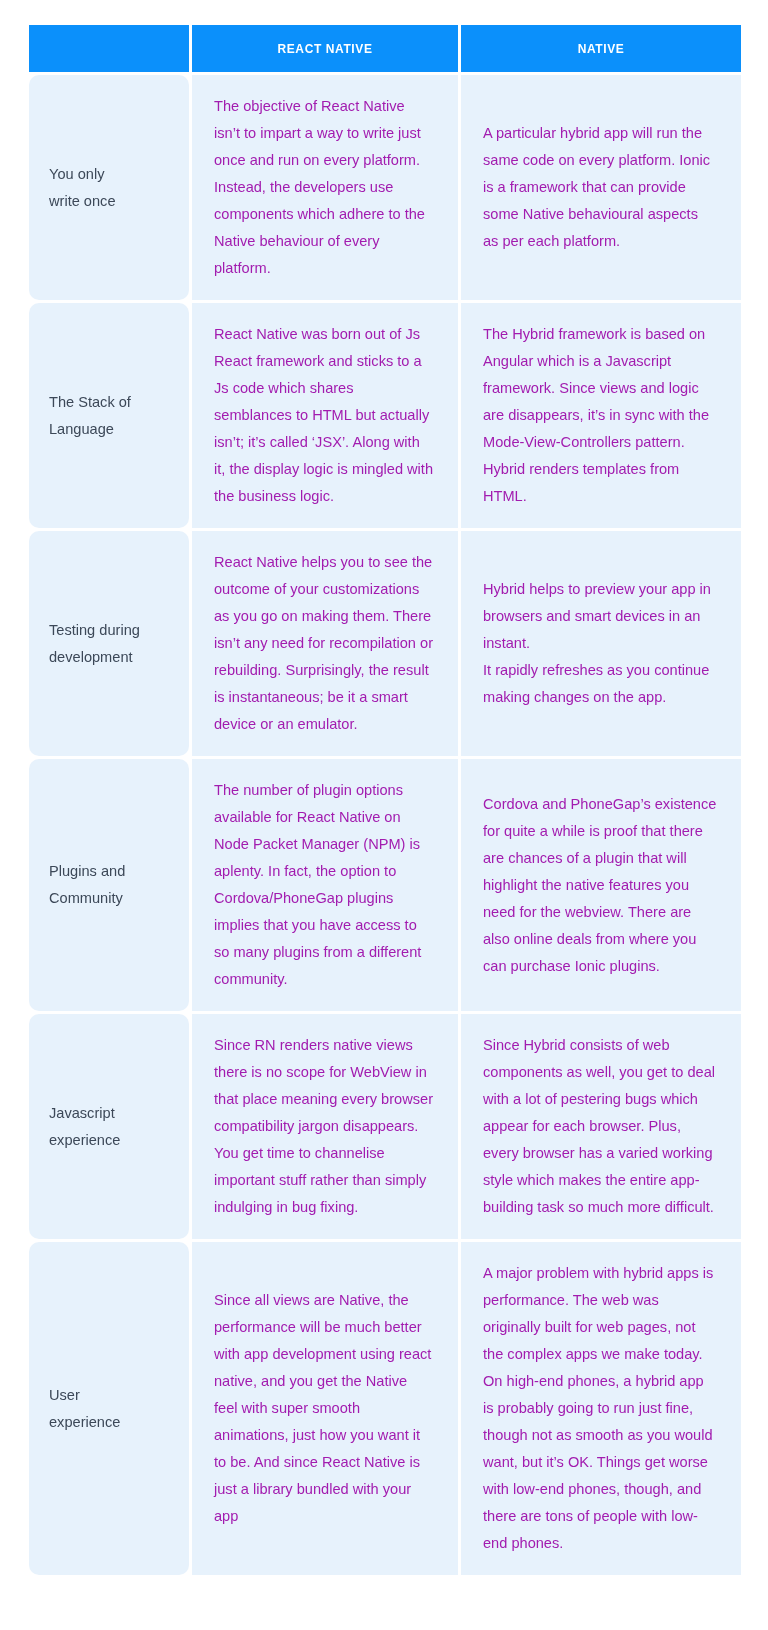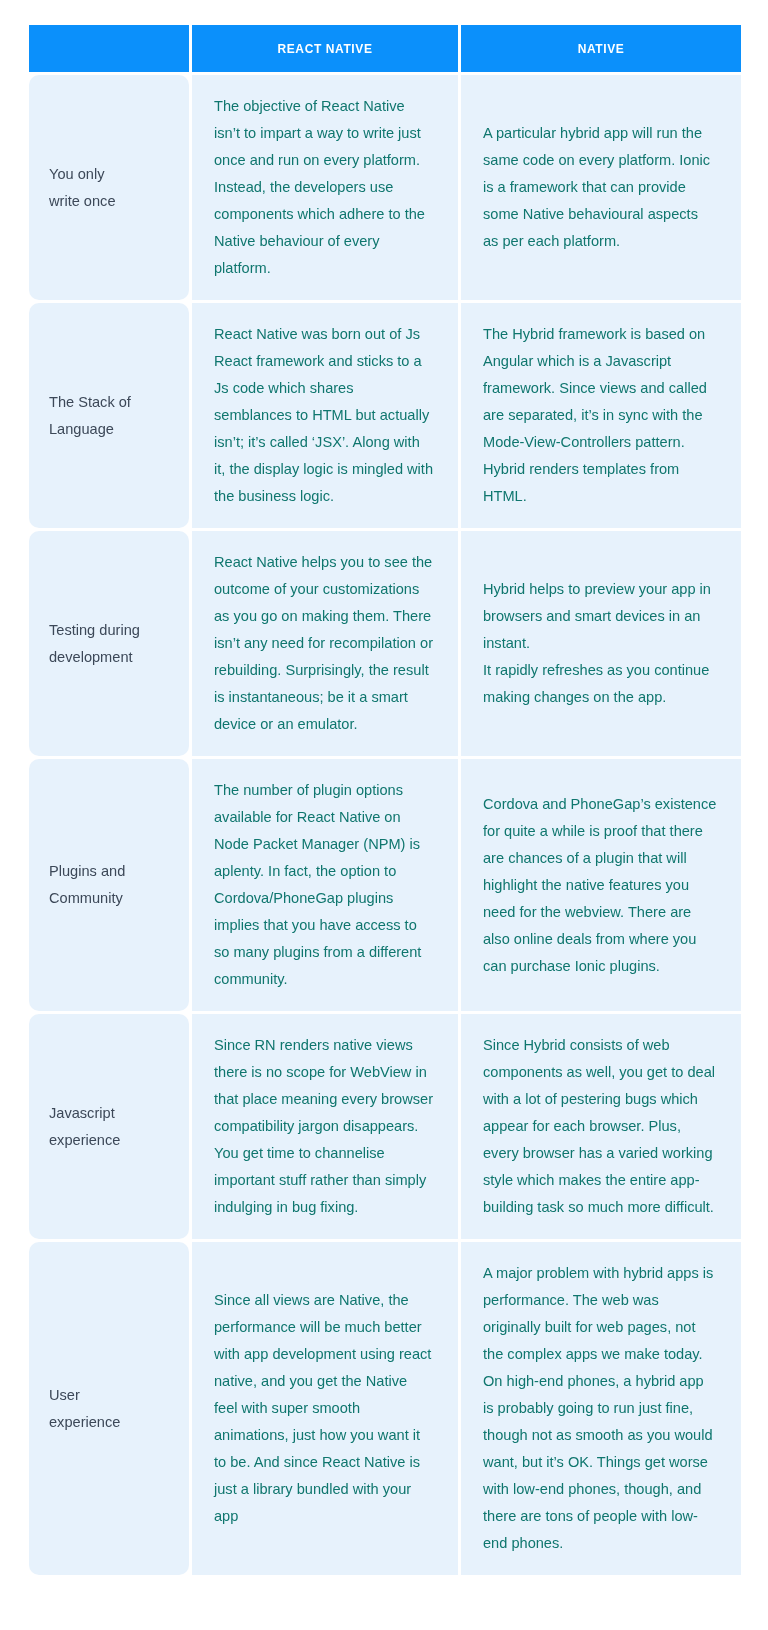--- a/index.html
+++ b/index.html
@@ -42,21 +42,21 @@
     padding: 0;
     text-align: center;
     vertical-align: middle;
   }
   thead th.blank-head {
     font-size: 0;
   }
 
   tbody td {
     background: #e7f2fc;
-    color: #0f766e;
+    color: #a21caf;
     font-size: 14.6px;
     line-height: 27px;
     vertical-align: middle;
     padding: 18px 20px 18px 22px;
     text-align: left;
   }
   tbody td.feature-cell {
     padding: 18px 12px 18px 20px;
     color: #3c4858;
     border-radius: 10px;
@@ -101,21 +101,21 @@
       </tr>
       <tr>
         <td class="feature-cell">
             <span class="cell-text">The Stack of
 Language</span>
           </td>
         <td class="body-cell">
             <span class="cell-text">React Native was born out of Js React framework and sticks to a Js code which shares semblances to HTML but actually isn’t; it’s called ‘JSX’. Along with it, the display logic is mingled with the business logic.</span>
           </td>
         <td class="body-cell">
-            <span class="cell-text">The Hybrid framework is based on Angular which is a Javascript framework. Since views and called are separated,  it’s in sync with the Mode-View-Controllers pattern. Hybrid renders templates from HTML.</span>
+            <span class="cell-text">The Hybrid framework is based on Angular which is a Javascript framework. Since views and logic are disappears,  it’s in sync with the Mode-View-Controllers pattern. Hybrid renders templates from HTML.</span>
           </td>
       </tr>
       <tr>
         <td class="feature-cell">
             <span class="cell-text">Testing during
 development</span>
           </td>
         <td class="body-cell">
             <span class="cell-text">React Native helps you to see the outcome of your customizations as you go on making them. There isn’t any need for recompilation or rebuilding. Surprisingly, the result is instantaneous; be it a smart device or an emulator.</span>
           </td>

